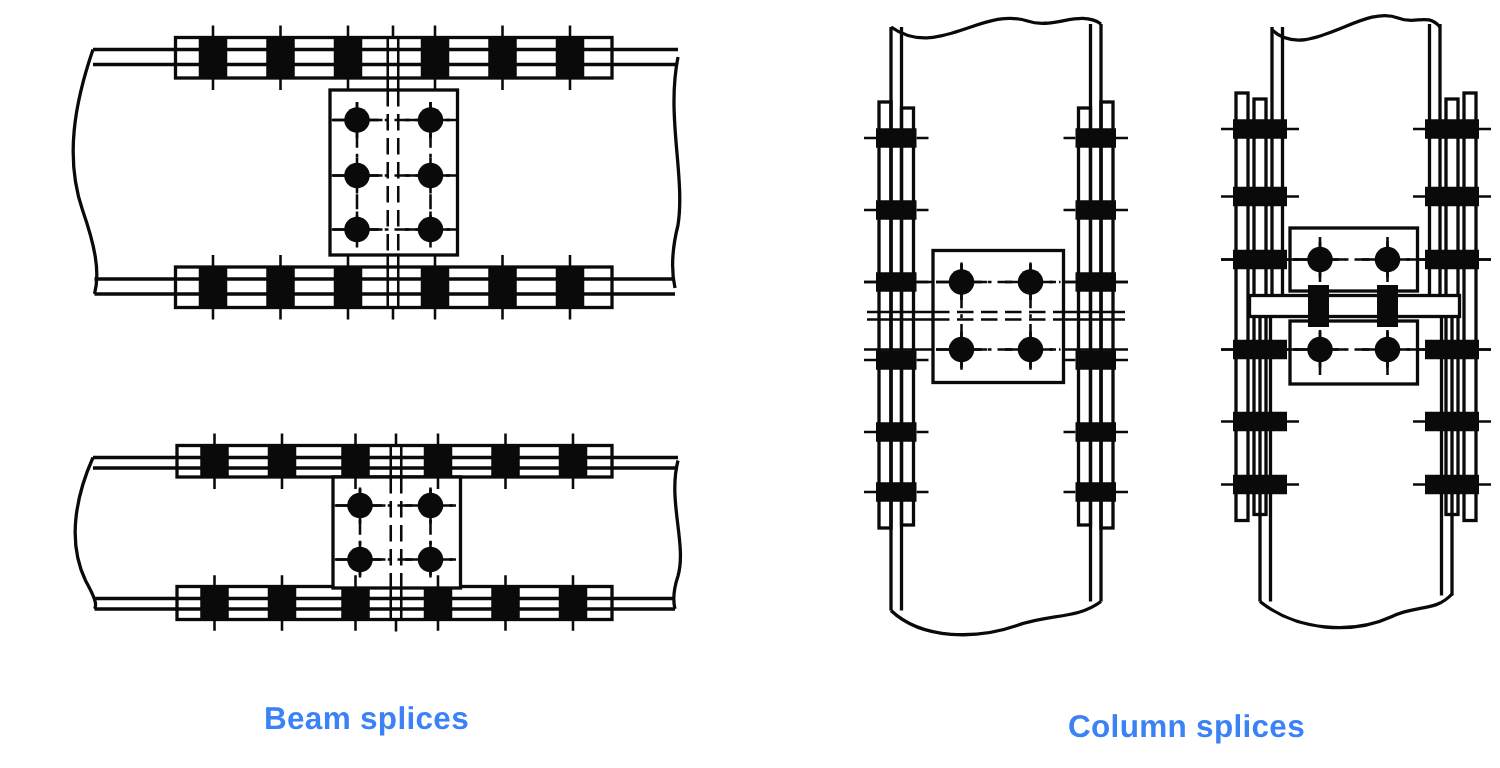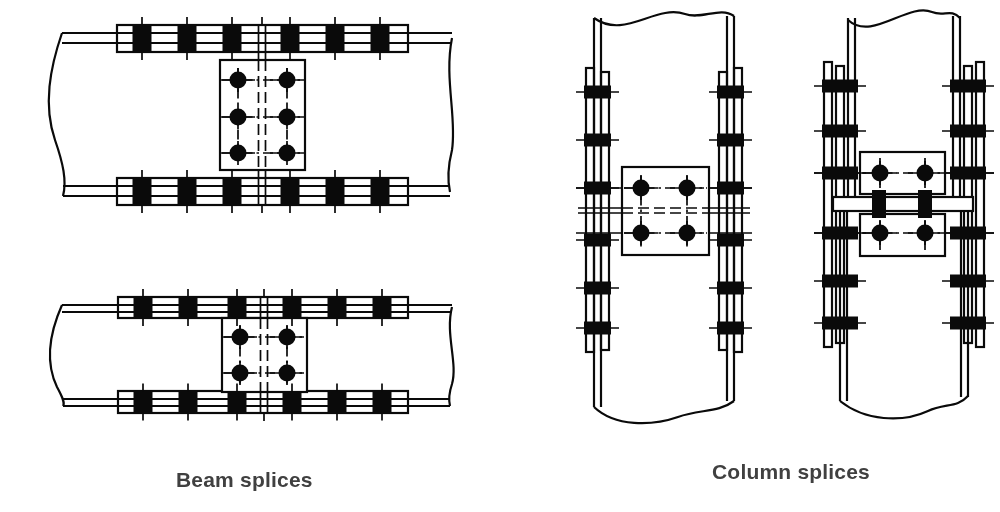--- a/index.html
+++ b/index.html
@@ -8,21 +8,21 @@
     font-family:"Liberation Sans", sans-serif; overflow:hidden;
   }
   svg { position:absolute; left:0; top:0; }
   .ln   { stroke:#0a0a0a; fill:none; stroke-width:2.2; }
   .thin { stroke:#0a0a0a; fill:none; stroke-width:1.7; }
   .dd   { stroke:#0a0a0a; fill:none; stroke-width:1.7; stroke-dasharray:10 4 2.5 4; }
   .jd   { stroke:#0a0a0a; fill:none; stroke-width:1.7; stroke-dasharray:11 5; }
   .plate{ fill:#ffffff; stroke:#0a0a0a; stroke-width:2.2; }
   .solid{ fill:#0a0a0a; stroke:none; }
   .caption {
-    position:absolute; color:#404040; font-weight:bold; font-size:21px;
+    position:absolute; color:#3b82f6; font-weight:bold; font-size:21px;
     letter-spacing:0.2px; white-space:nowrap;
   }
 </style>
 </head>
 <body>
 
 <div id="stage">
 
   <svg width="1000" height="512" viewBox="0 0 1000 512">
     <defs>
@@ -217,14 +217,14 @@
           <use href="#cboltR" x="968" y="233"></use>
         <use href="#cboltR" x="840" y="281"></use>
           <use href="#cboltR" x="968" y="281"></use>
         <use href="#cboltR" x="840" y="323"></use>
           <use href="#cboltR" x="968" y="323"></use>
       </g>
     </g>
   </svg>
 
   <div class="caption" style="left:176px; top:468px;">Beam splices</div>
-  <div class="caption" style="left:712px; top:460px;">Column splices</div>
+  <div class="caption" style="left:712px; top:473px;">Column splices</div>
 </div>
 
 </body></html>

